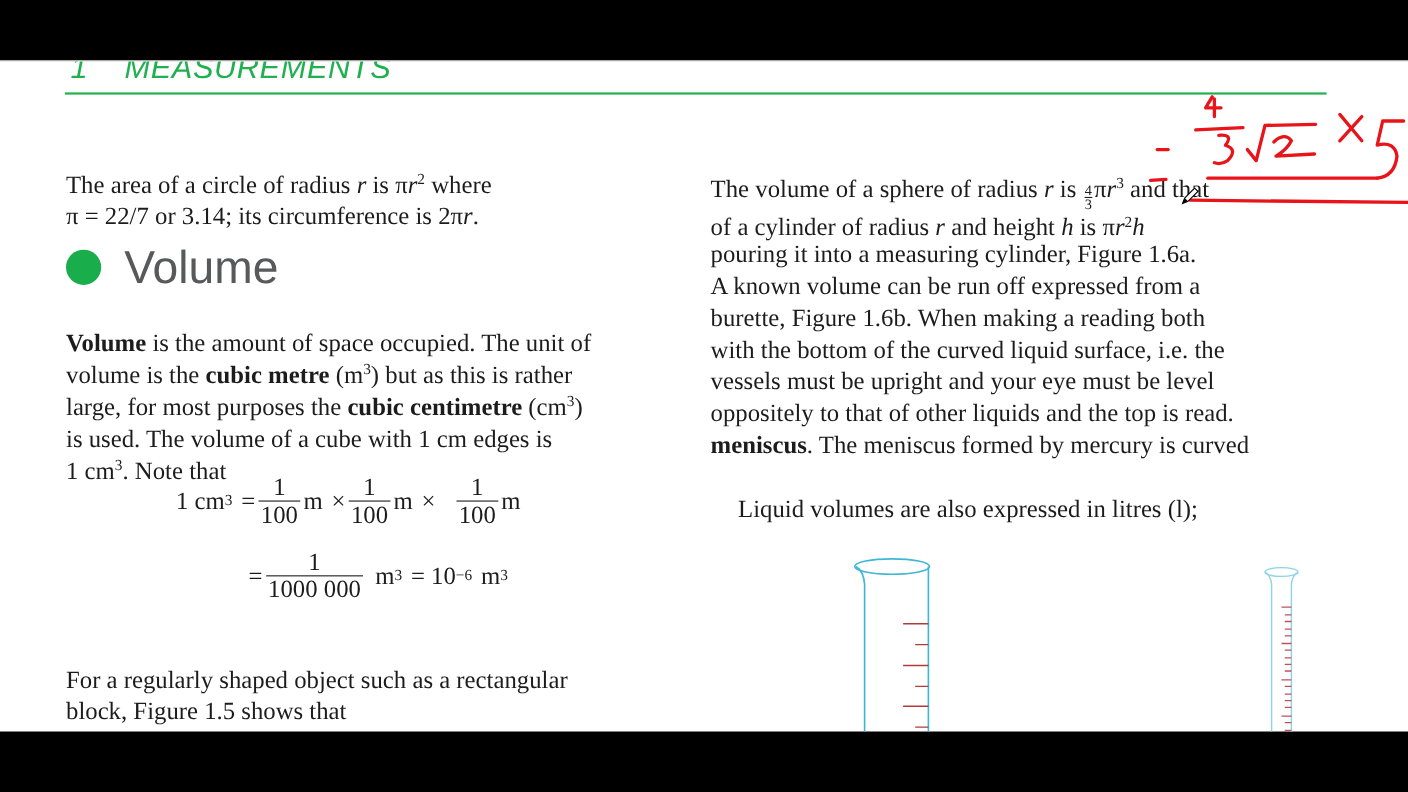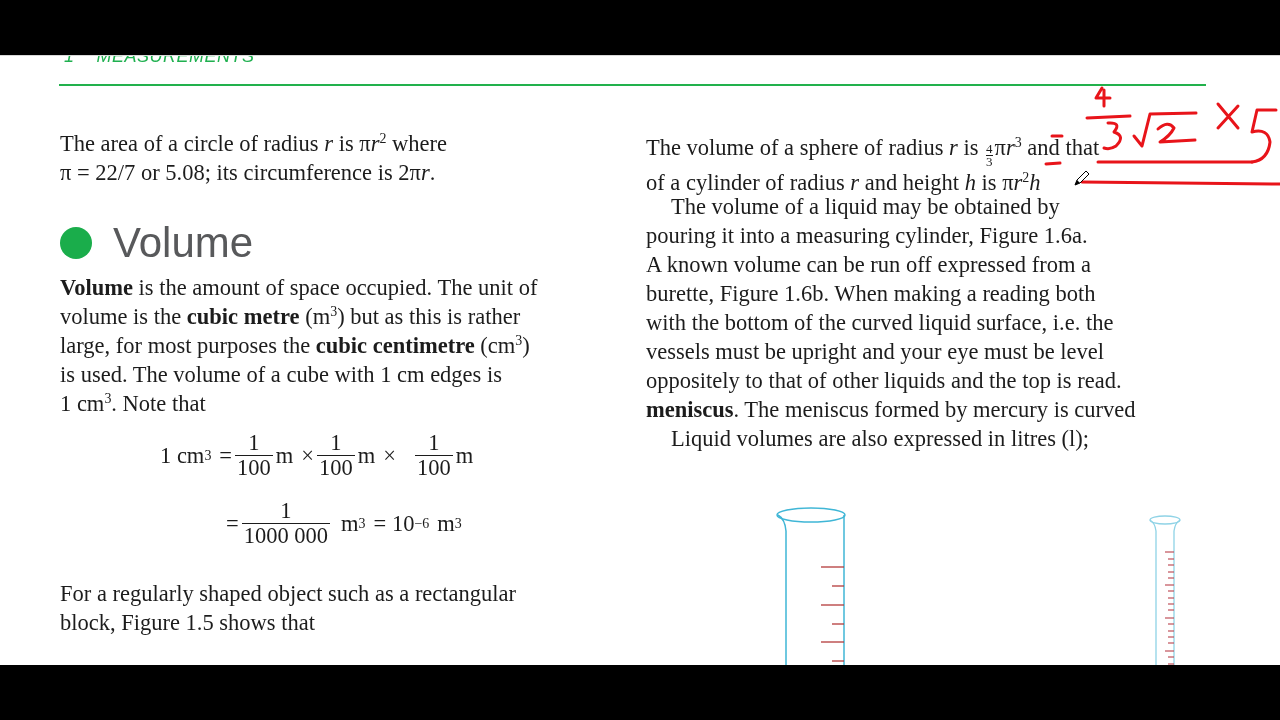--- a/index.html
+++ b/index.html
@@ -9,30 +9,31 @@
       font-family: "Liberation Serif", "DejaVu Serif", serif;
     }
     .page {
       position: absolute; left: 0; top: 55px; width: 1280px; height: 609px;
       background: #ffffff; overflow: hidden;
       border-top: 1px solid #d8d8d8;
     }
     .running-head {
       position: absolute; left: 64px; top: -10px;
       font-family: "Liberation Sans", "DejaVu Sans", sans-serif;
-      font-style: italic; color: #20b050; font-size: 18px; letter-spacing: 0.5px;
+      font-style: italic; color: #20b050; font-size: 28px; letter-spacing: 0.5px;
       white-space: pre;
     }
     .head-rule {
       position: absolute; left: 59px; top: 28px; width: 1147px; height: 2px;
       background: #22b14c;
     }
     .para {
       position: absolute; font-size: 22.5px; line-height: 29px; color: #1c1c1c;
       white-space: nowrap;
+      margin-top: 24px;
     }
     .para b { font-weight: bold; }
     .para i { font-style: italic; }
     sup { font-size: 62%; vertical-align: 0.55em; line-height: 0; }
     .indent { padding-left: 25px; }
     .section-title {
       position: absolute; left: 60px; top: 162px; height: 50px;
       display: flex; align-items: center;
     }
     .bullet {
@@ -68,21 +69,21 @@
 </head>
 <body>
 
 <div class="page">
 
   <div class="running-head"><span>1</span>    <span>MEASUREMENTS</span></div>
   <div class="head-rule"></div>
 
   <div class="para" style="left:60px; top:73px;">
     <div><span>The area of a circle of radius </span><i>r</i><span> is π</span><i>r</i><sup>2</sup><span> where</span></div>
-    <div><span>π = 22/7 or 5.08; its circumference is 2π</span><i>r</i><span>.</span></div>
+    <div><span>π = 22/7 or 3.14; its circumference is 2π</span><i>r</i><span>.</span></div>
   </div>
 
   <div class="section-title">
     <div class="bullet"></div>
     <span>Volume</span>
   </div>
 
   <div class="para" style="left:60px; top:217px;">
     <div><b>Volume</b><span> is the amount of space occupied. The unit of</span></div>
     <div><span>volume is the </span><b>cubic metre</b><span> (m</span><sup>3</sup><span>) but as this is rather</span></div>
@@ -143,21 +144,20 @@
 
   <div class="para" style="left:646px; top:77px;">
     <div><span>The volume of a sphere of radius </span><i>r</i><span> is </span><span class="sfrac">
           <span>4</span>
           <span class="den">3</span>
         </span><span>π</span><i>r</i><sup>3</sup><span> and that</span></div>
     <div><span>of a cylinder of radius </span><i>r</i><span> and height </span><i>h</i><span> is π</span><i>r</i><sup>2</sup><i>h</i></div>
   </div>
 
   <div class="para" style="left:646px; top:136px;">
-    <div class="indent">The volume of a liquid may be obtained by</div>
     <div>pouring it into a measuring cylinder, Figure 1.6a.</div>
     <div>A known volume can be run off expressed from a</div>
     <div>burette, Figure 1.6b. When making a reading both</div>
     <div>with the bottom of the curved liquid surface, i.e. the</div>
     <div>vessels must be upright and your eye must be level</div>
     <div>oppositely to that of other liquids and the top is read.</div>
     <div><b>meniscus</b><span>. The meniscus formed by mercury is curved</span></div>
   </div>
 
   <div class="para" style="left:646px; top:368px;">

